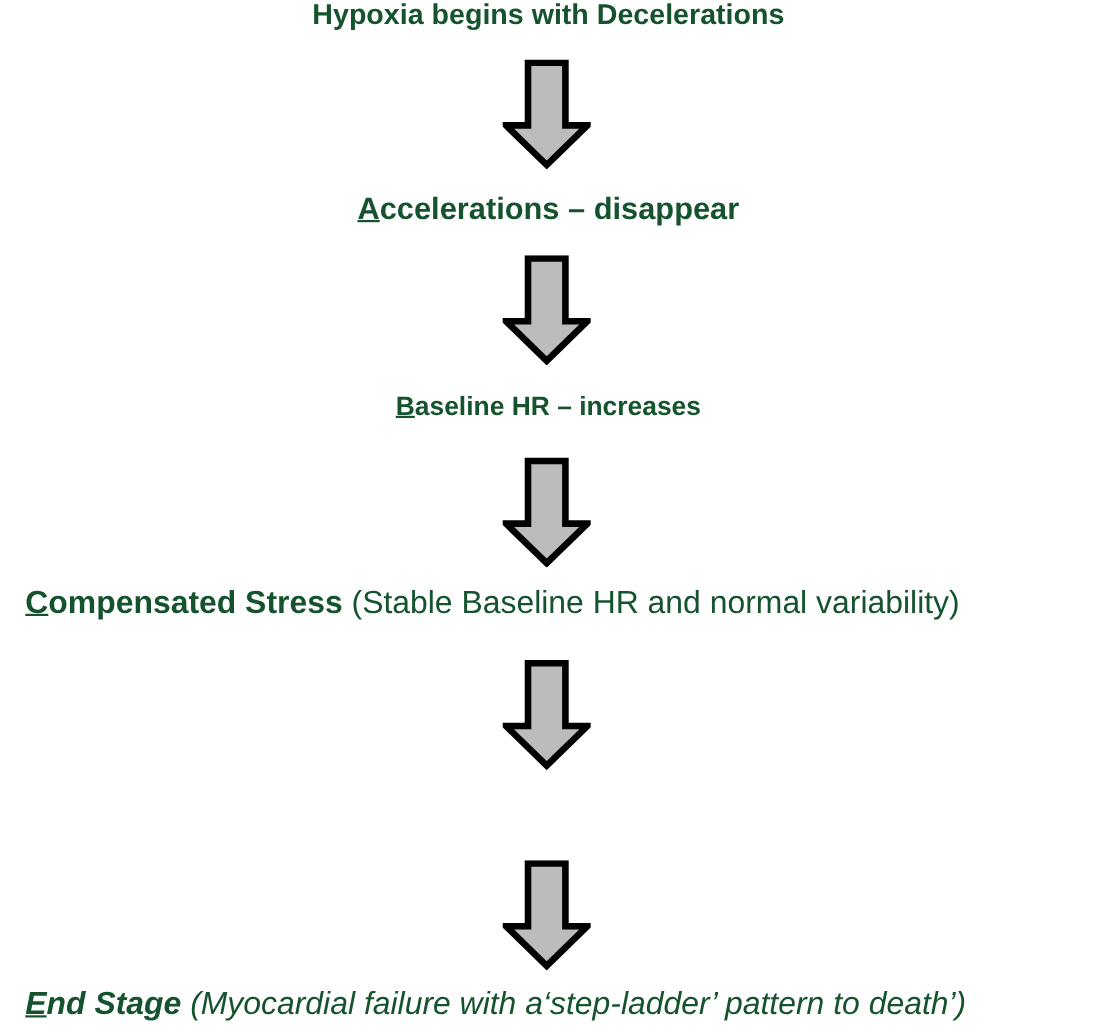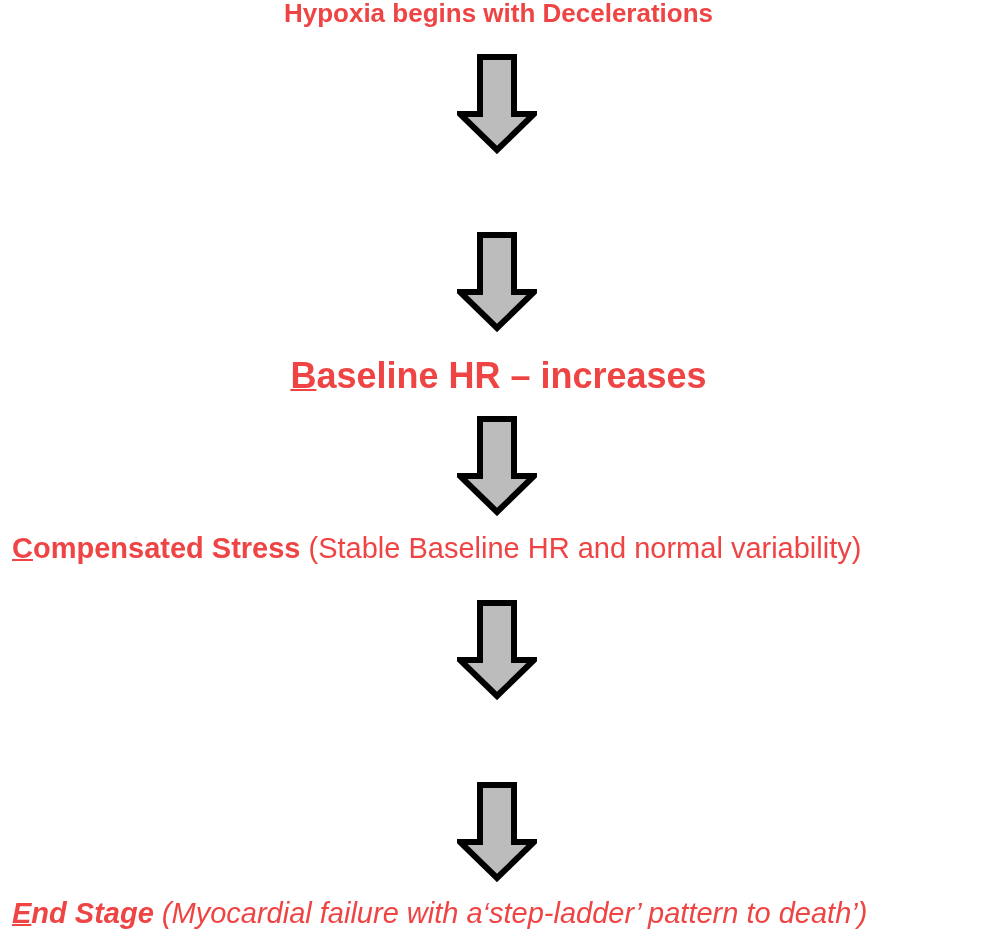--- a/index.html
+++ b/index.html
@@ -24,53 +24,53 @@
   }
 
   
   .step {
     position: absolute;
     left: 0;
     width: 997px;
     text-align: center;
     line-height: 1.05;
     white-space: nowrap;
-    color: #ef4444;
+    color: #14532d;
   }
   .step-text {
     display: inline-block;
     white-space: nowrap;
   }
   .bold {
     font-weight: bold;
   }
   .normal {
     font-weight: normal;
   }
   .ul {
     text-decoration: underline;
     text-underline-offset: 1px;
     text-decoration-thickness: 2px;
   }
 
   
   .row-title   { top: 0px;   font-size: 26px; }
   .row-a       { top: 175px; font-size: 28px; }
-  .row-b       { top: 357px; font-size: 36px; }
+  .row-b       { top: 357px; font-size: 24px; }
   .row-c       { top: 533px; font-size: 29px; }
   .row-d       { top: 718px; font-size: 28px; }
   .row-e       { top: 898px; font-size: 29px; font-style: italic; }
 
   
   .row-c .step-text,
   .row-d .step-text,
   .row-e .step-text {
     display: block;
     text-align: left;
-    padding-left: 12px;
+    padding-left: 23px;
   }
 
   
   .arrow {
     position: absolute;
     width: 80px;
     height: 100px;
   }
   .arrow svg {
     display: block;
@@ -92,20 +92,23 @@
   <div class="step row-title">
     <span class="step-text"><span class="bold">Hypoxia begins with Decelerations</span></span>
   </div>
 
   <div class="arrow arrow-1">
     <svg viewBox="0 0 80 100" xmlns="http://www.w3.org/2000/svg" aria-hidden="true">
       <polygon points="23,3 57,3 57,60 77,60 40,96 3,60 23,60" fill="#bcbcbc" stroke="#000000" stroke-width="6" stroke-linejoin="miter"></polygon>
     </svg>
   </div>
 
+  <div class="step row-a">
+    <span class="step-text"><span class="bold ul">A</span><span class="bold">ccelerations – disappear</span></span>
+  </div>
 
   <div class="arrow arrow-2">
     <svg viewBox="0 0 80 100" xmlns="http://www.w3.org/2000/svg" aria-hidden="true">
       <polygon points="23,3 57,3 57,60 77,60 40,96 3,60 23,60" fill="#bcbcbc" stroke="#000000" stroke-width="6" stroke-linejoin="miter"></polygon>
     </svg>
   </div>
 
   <div class="step row-b">
     <span class="step-text"><span class="bold ul">B</span><span class="bold">aseline HR – increases</span></span>
   </div>

